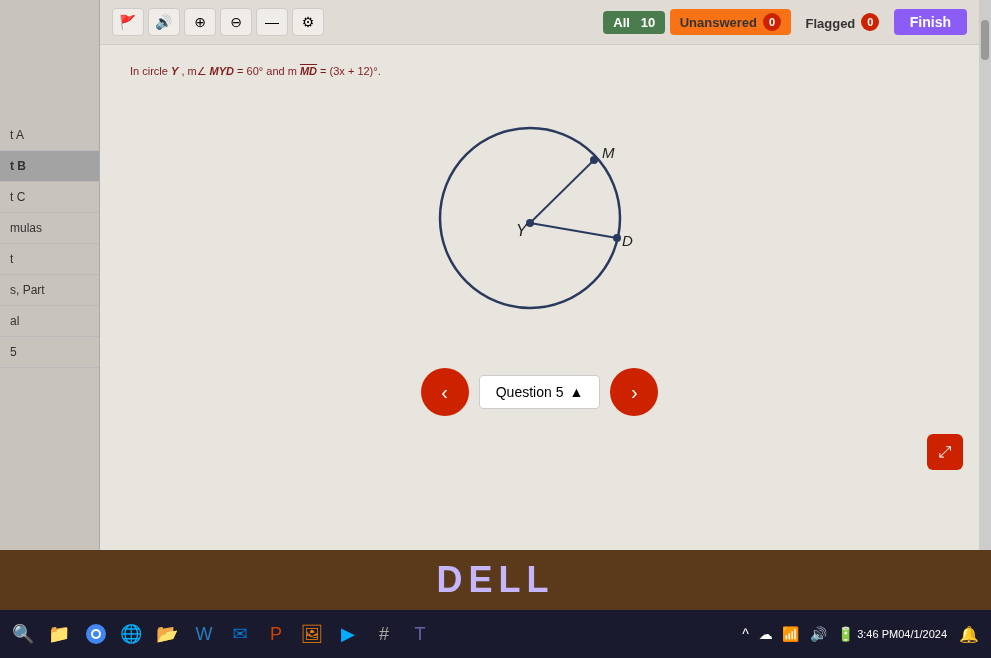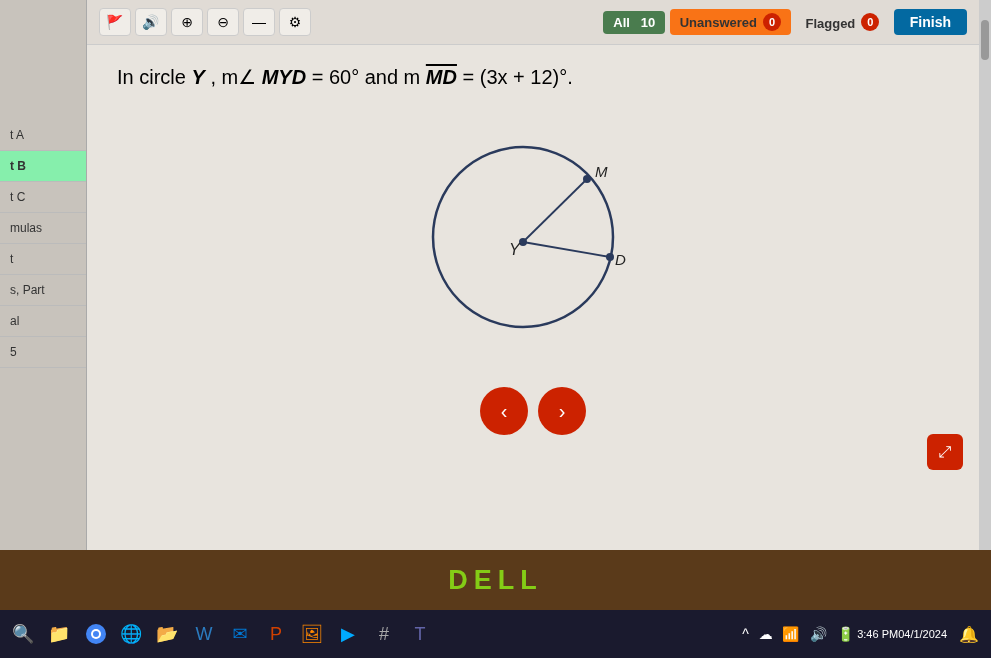--- a/index.html
+++ b/index.html
@@ -61,55 +61,55 @@
       bottom: 48px;
       left: 0;
       width: 991px;
       height: 60px;
       background: #5a3a1a;
       display: flex;
       align-items: center;
       justify-content: center;
     }
     .dell-logo {
-      font-size: 27px;
-      font-weight: bold;
-      color: #84cc16;
+      font-size: 36px;
+      font-weight: bold;
+      color: #c4b5fd;
       letter-spacing: 6px;
     }
 
     
     .main-area {
       position: absolute;
       top: 0;
       left: 0;
       width: 991px;
       height: 550px;
       background: #d4cfc8;
       display: flex;
     }
 
     
     .sidebar {
-      width: 87px;
+      width: 100px;
       background: #c8c3bc;
       border-right: 1px solid #aaa;
       display: flex;
       flex-direction: column;
       padding-top: 120px;
     }
     .sidebar-item {
       padding: 8px 10px;
       font-size: 12px;
       color: #333;
       cursor: pointer;
       border-bottom: 1px solid #bbb;
     }
     .sidebar-item.active {
-      background: #86efac;
+      background: #a3a3a3;
       font-weight: bold;
     }
 
     
     .content-panel {
       flex: 1;
       background: #e8e4de;
       position: relative;
     }
 
@@ -179,39 +179,39 @@
       color: #333;
       padding: 4px 10px;
       border-radius: 4px;
       font-size: 13px;
       font-weight: bold;
       display: flex;
       align-items: flex-end;
       gap: 6px;
     }
     .finish-btn {
-      background: #0369a1;
+      background: #8b5cf6;
       color: white;
       padding: 5px 16px;
       border-radius: 4px;
       font-size: 14px;
       font-weight: bold;
       border: none;
       cursor: pointer;
     }
 
     
     .question-area {
       padding: 20px 30px;
       position: relative;
     }
     .question-text {
-      font-size: 20px;
-      color: #000000;
-      margin-bottom: 28px;
+      font-size: 11px;
+      color: #7f1d1d;
+      margin-bottom: 20px;
     }
     .question-text em {
       font-style: italic;
       font-weight: bold;
     }
 
     
     .diagram-container {
       display: flex;
       justify-content: center;
@@ -359,20 +359,24 @@
           <circle cx="207" cy="140" r="4" fill="#2a3a5c"></circle>
           <text x="212" y="148" font-size="15" font-style="italic" fill="#222" font-family="Arial">D</text>
 
           <line x1="120" y1="125" x2="184" y2="62" stroke="#2a3a5c" stroke-width="1.8"></line>
           <line x1="120" y1="125" x2="207" y2="140" stroke="#2a3a5c" stroke-width="1.8"></line>
         </svg>
       </div>
 
       <div class="nav-buttons">
         <button class="nav-arrow">‹</button>
+        <div class="question-selector">
+          <span>Question 5</span>
+          <span>▲</span>
+        </div>
         <button class="nav-arrow">›</button>
       </div>
 
     </div>
 
     <div class="expand-btn">⤢</div>
 
   </div>
 
   <div class="scrollbar-area">

